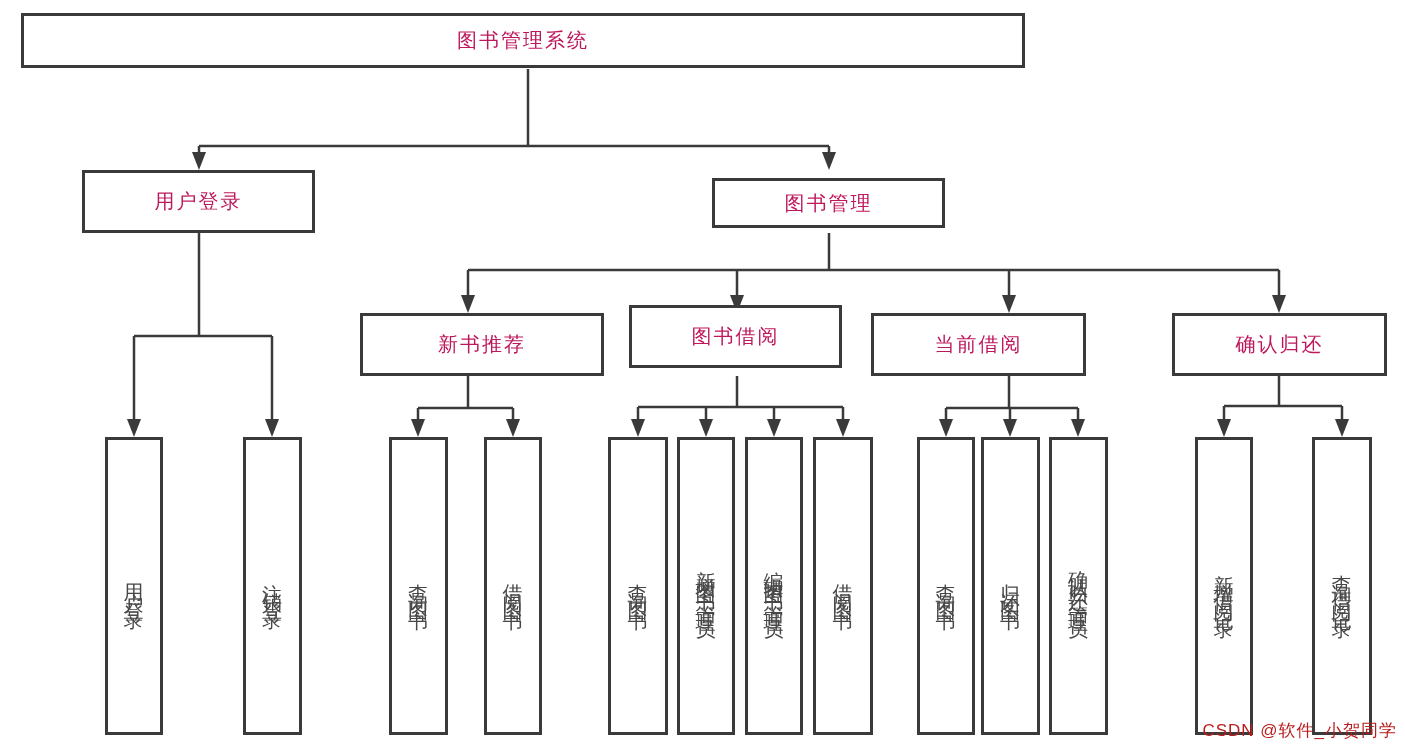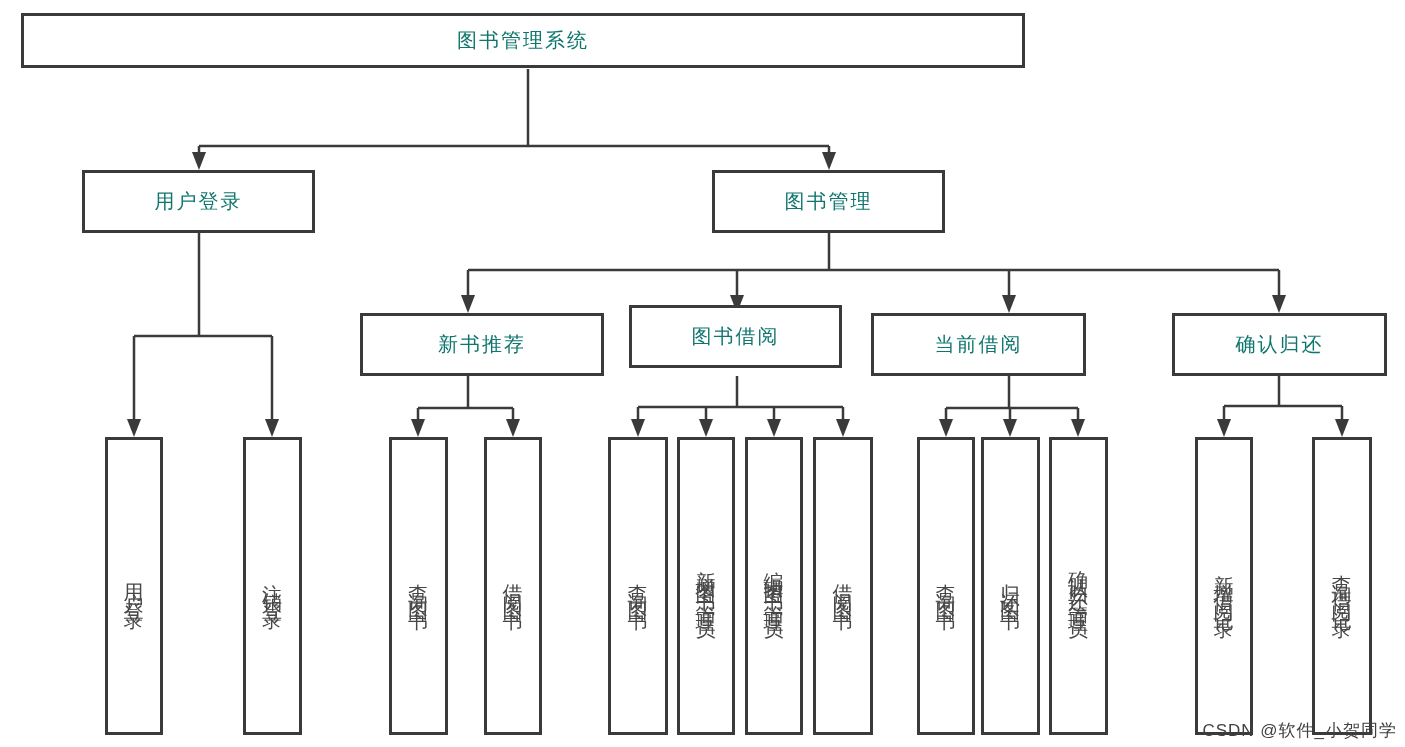--- a/index.html
+++ b/index.html
@@ -26,21 +26,21 @@
     box-sizing: border-box;
     border: 3px solid #3a3a3a;
     background: #ffffff;
     display: flex;
     align-items: center;
     justify-content: center;
     z-index: 1;
   }
   .node-h .label {
     font-size: 20px;
-    color: #0f766e;
+    color: #be185d;
     letter-spacing: 2px;
     white-space: nowrap;
   }
   .node-root .label {
     font-size: 20px;
   }
   .node-v .vlabel {
     writing-mode: vertical-rl;
     text-orientation: mixed;
     font-size: 20px;
@@ -50,21 +50,21 @@
     white-space: nowrap;
   }
   .node-v .vlabel.tight {
     letter-spacing: 7px;
   }
   #watermark {
     position: absolute;
     right: 8px;
     bottom: 5px;
     font-size: 17px;
-    color: #404040;
+    color: #b91c1c;
     letter-spacing: 1px;
     z-index: 2;
     white-space: nowrap;
     margin-top: 11px;
   }
 </style>
 </head>
 <body>
 
 <div id="stage">
@@ -109,21 +109,21 @@
     </g>
   </svg>
 
   <div class="node node-h node-root" style="left:21px;top:13px;width:1004px;height:55px">
     <span class="label">图书管理系统</span>
   </div>
 
   <div class="node node-h" style="left:82px;top:170px;width:233px;height:63px">
     <span class="label">用户登录</span>
   </div>
-  <div class="node node-h" style="left:712px;top:170px;width:233px;height:63px">
+  <div class="node node-h" style="left:712px;top:178px;width:233px;height:50px">
     <span class="label">图书管理</span>
   </div>
 
   <div class="node node-h" style="left:360px;top:313px;width:244px;height:63px">
     <span class="label">新书推荐</span>
   </div>
   <div class="node node-h" style="left:629px;top:305px;width:213px;height:63px">
     <span class="label">图书借阅</span>
   </div>
   <div class="node node-h" style="left:871px;top:313px;width:215px;height:63px">

